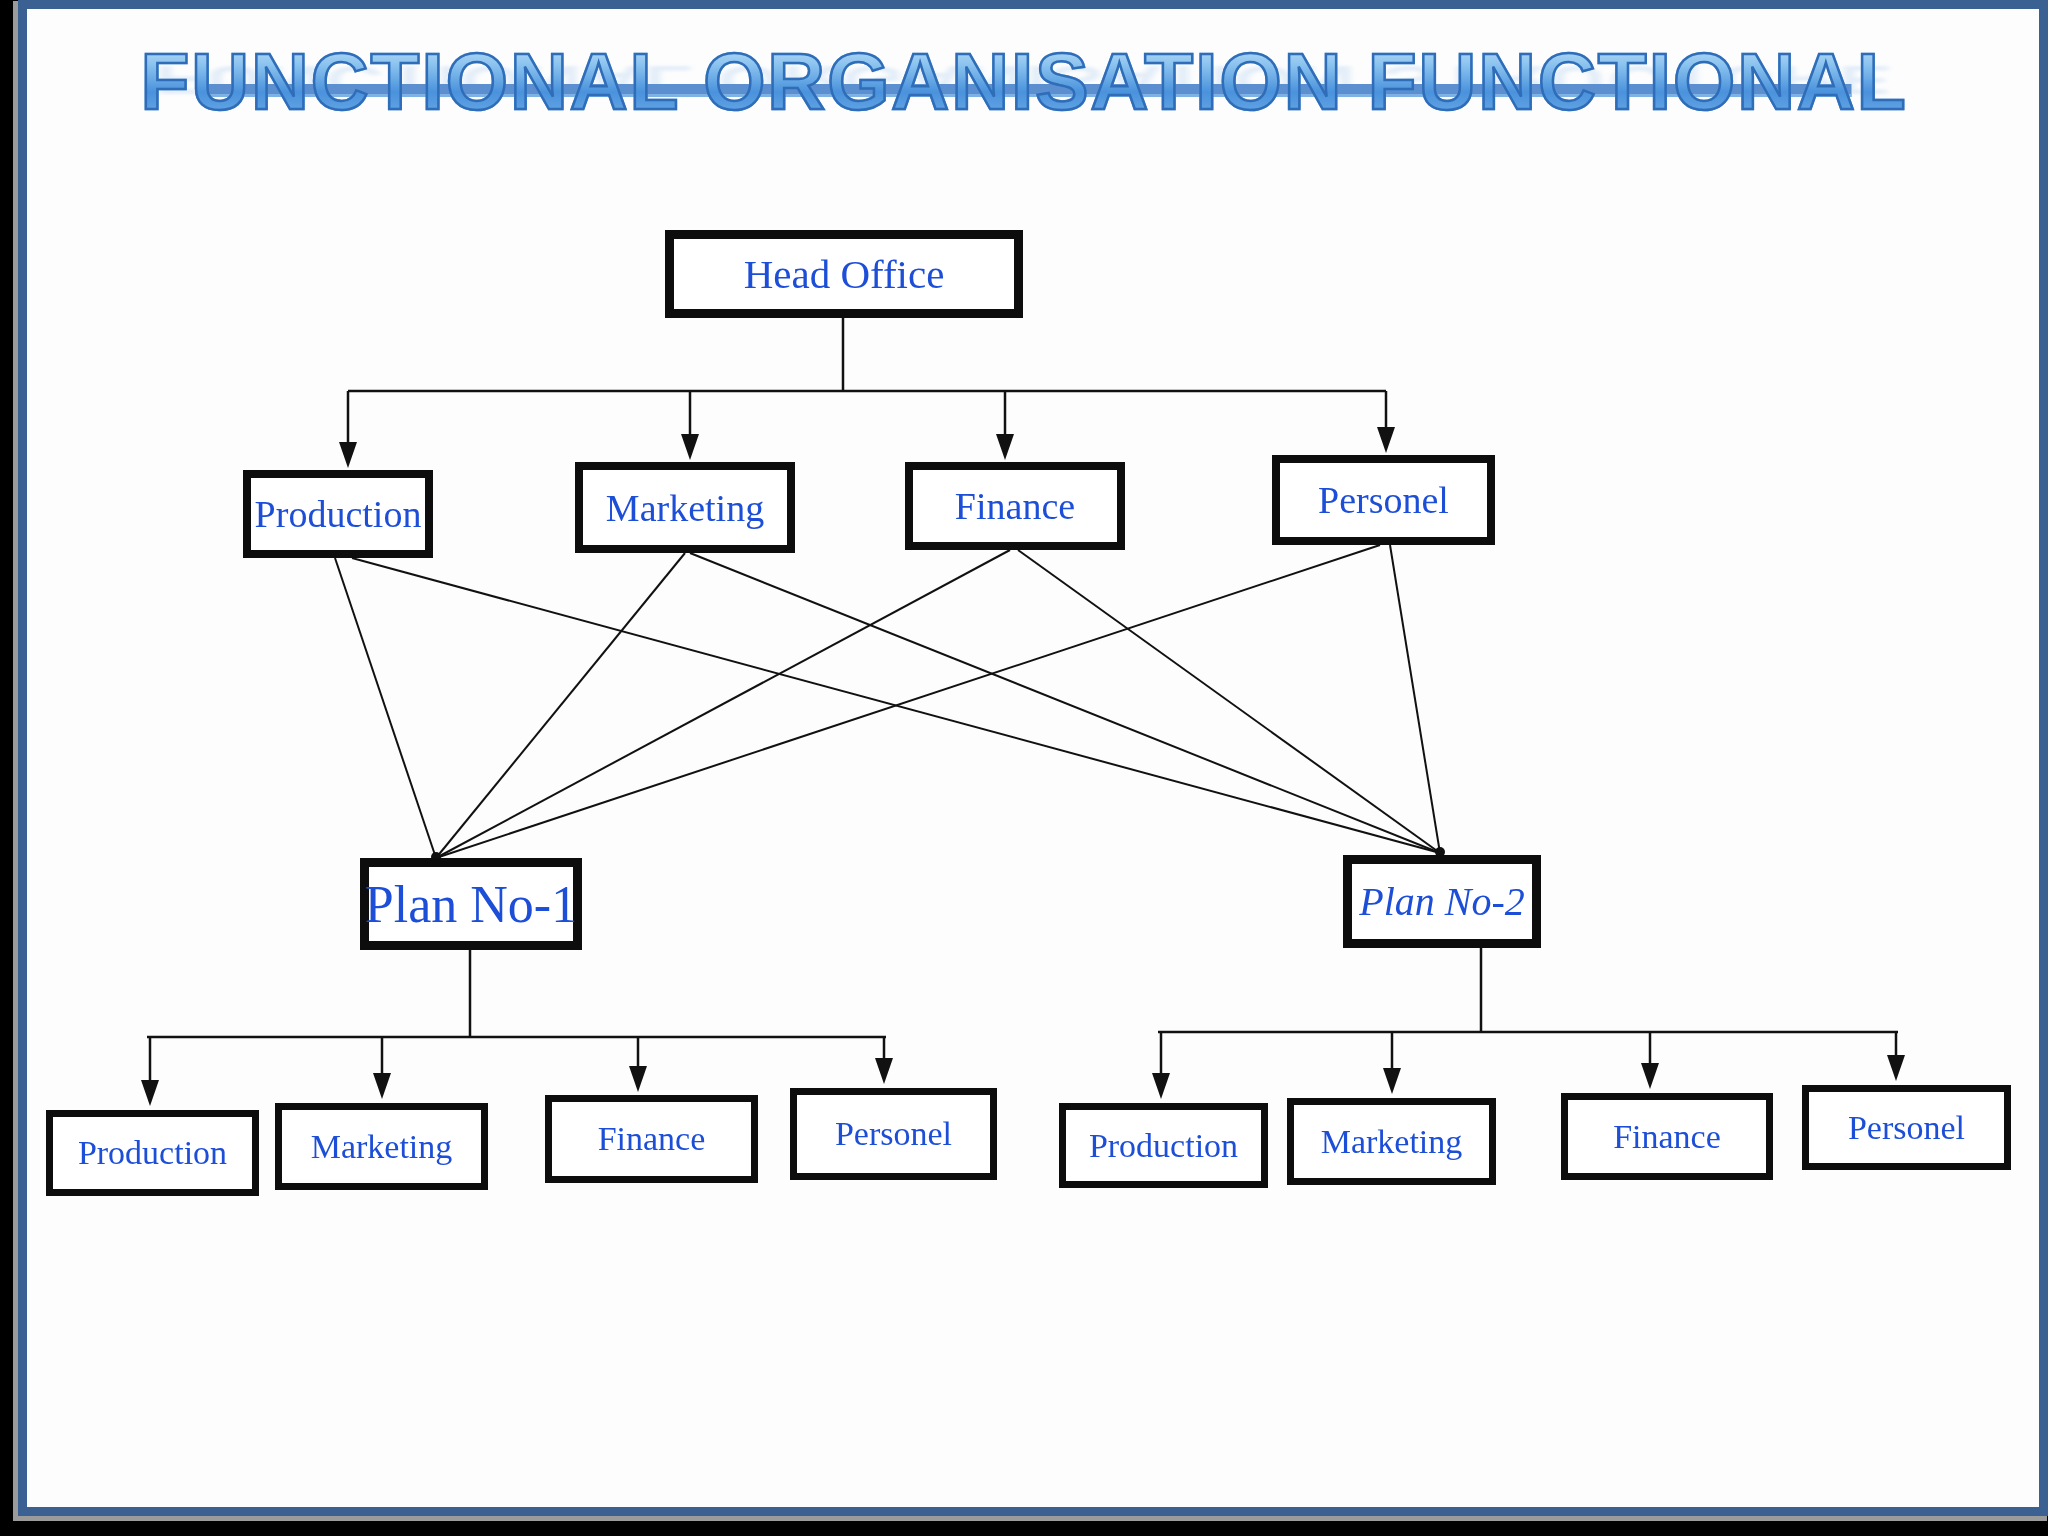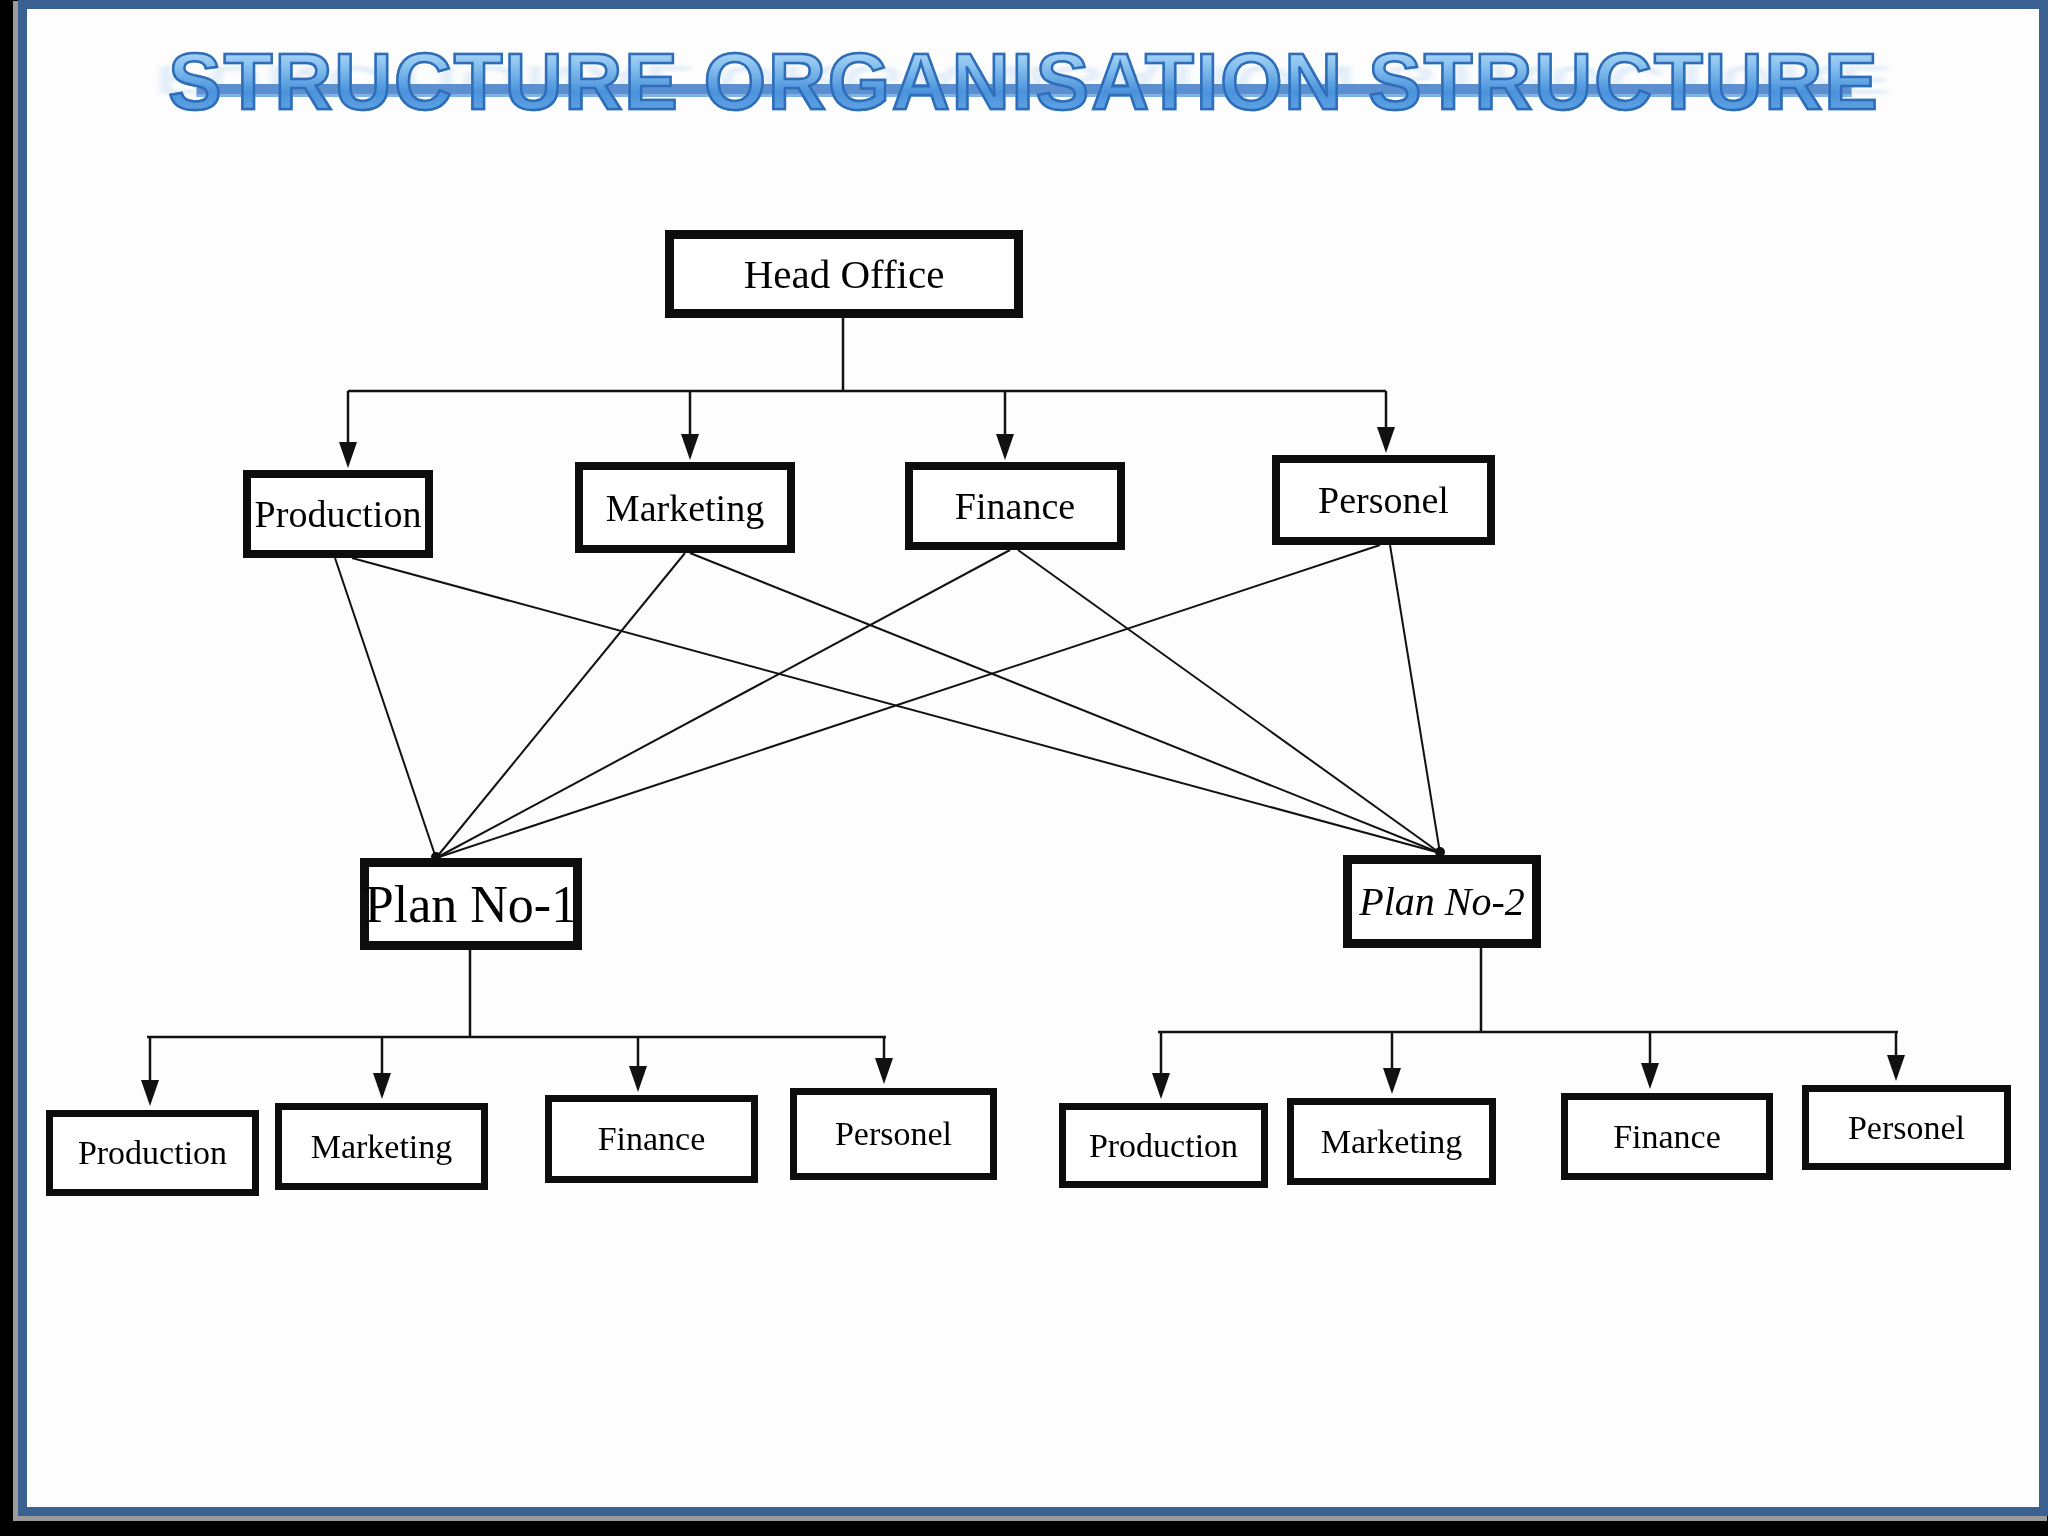--- a/index.html
+++ b/index.html
@@ -39,21 +39,21 @@
     color:#4a92dc;opacity:0.14;filter:blur(3px);
     transform:scaleY(-0.5);transform-origin:top;
     white-space:nowrap;z-index:28;pointer-events:none;
   }
   
   svg.connectors{position:absolute;left:0;top:0;z-index:10;}
   
   .box{
     position:absolute;background:#fff;border-style:solid;border-color:#0d0d0d;
     display:flex;align-items:center;justify-content:center;box-sizing:border-box;
-    font-family:"Liberation Serif",serif;color:#000000;z-index:20;white-space:nowrap;
+    font-family:"Liberation Serif",serif;color:#1d4ed8;z-index:20;white-space:nowrap;
   }
   .b-head  {left:665px; top:230px; width:358px;height:88px;border-width:9px;font-size:41px;}
   .b-fprod {left:243px; top:470px; width:190px;height:88px;border-width:8px;font-size:38px;}
   .b-fmark {left:575px; top:462px; width:220px;height:91px;border-width:8px;font-size:38px;}
   .b-ffin  {left:905px; top:462px; width:220px;height:88px;border-width:8px;font-size:38px;}
   .b-fpers {left:1272px;top:455px; width:223px;height:90px;border-width:8px;font-size:38px;}
   .b-plan1 {left:360px; top:858px; width:222px;height:92px;border-width:9px;font-size:52px;}
   .b-plan2 {left:1343px;top:855px; width:198px;height:93px;border-width:9px;font-size:40px;font-style:italic;}
   .b-blprod{left:46px;  top:1110px;width:213px;height:86px;border-width:7px;font-size:34px;}
   .b-blmark{left:275px; top:1103px;width:213px;height:87px;border-width:7px;font-size:34px;}
@@ -65,21 +65,21 @@
   .b-brpers{left:1802px;top:1085px;width:209px;height:85px;border-width:7px;font-size:34px;}
 </style>
 </head>
 <body>
 
 <div class="page-frame"></div>
 
 <div class="title-underline"></div>
 <div class="title-reflection">FUNCTIONAL ORGANISATION STRUCTURE</div>
 <div class="title-wrap">
-  <span class="title-text">STRUCTURE ORGANISATION STRUCTURE</span>
+  <span class="title-text">FUNCTIONAL ORGANISATION FUNCTIONAL</span>
 </div>
 
 <svg class="connectors" width="2048" height="1536" viewBox="0 0 2048 1536">
   <g stroke="#111" stroke-width="2.5" fill="none">
 
     <path d="M843,318 V391"></path>
     <path d="M348,391 H1386"></path>
     <path d="M348,391 V446"></path>
     <path d="M690,391 V438"></path>
     <path d="M1005,391 V438"></path>

